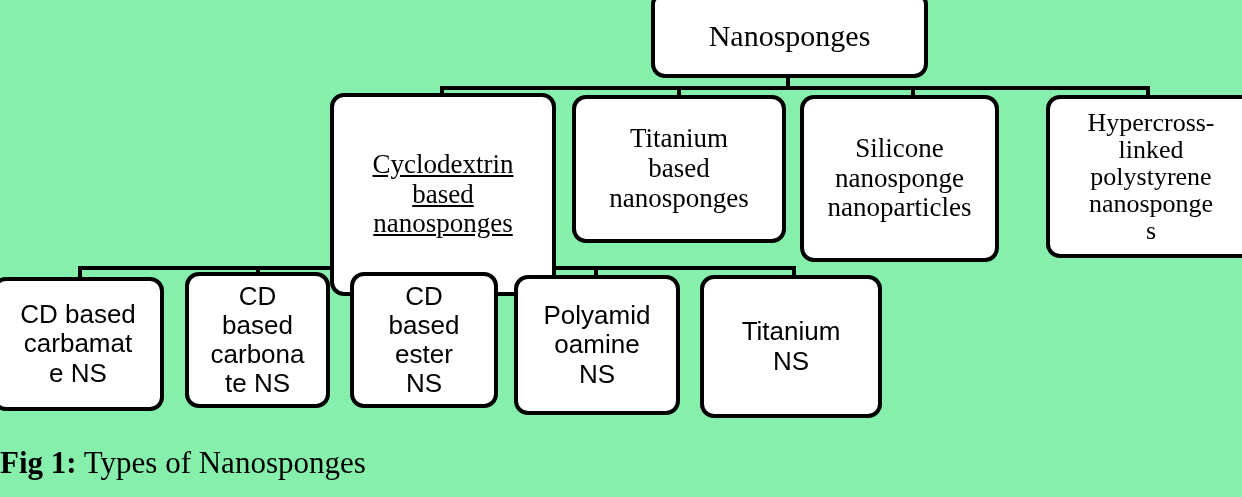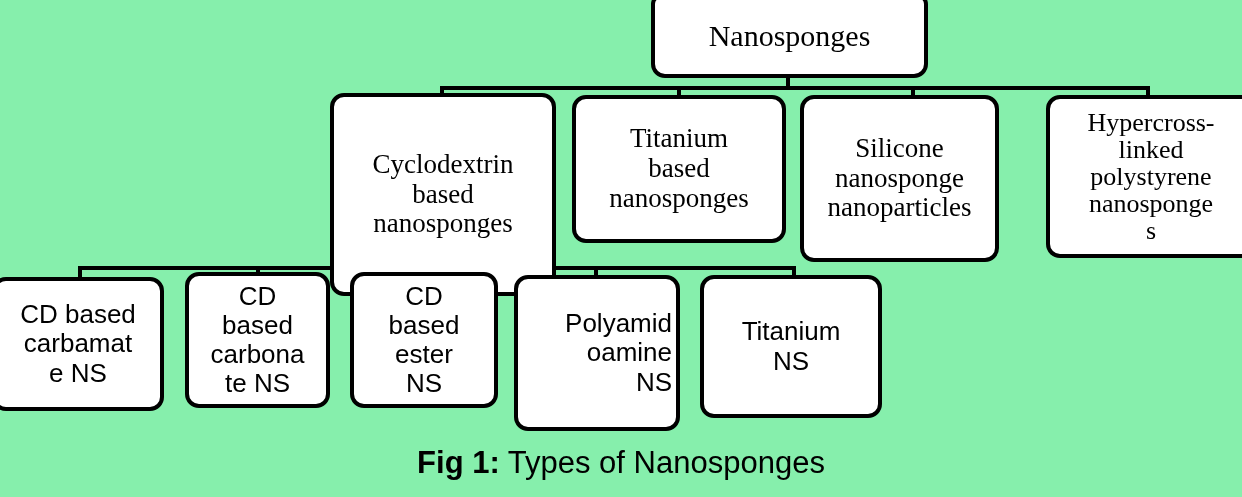--- a/index.html
+++ b/index.html
@@ -77,22 +77,21 @@
   }
   .hline { height: 4px; }
   .vline { width: 4px; }
 
   
   #caption {
     position: absolute;
     left: 0;
     top: 445px;
     width: 1242px;
-    text-align: center;
-    font-family: Liberation Sans, sans-serif;
+    font-family: Liberation Serif, serif;
     font-size: 31px;
     color: #000000;
     z-index: 4;
   }
   #caption .cap-strong { font-weight: bold; }
   #caption .cap-rest { font-weight: normal; }
 </style>
 </head>
 <body>
 
@@ -110,21 +109,21 @@
   <div class="conn vline" style="left:78px; top:266px; height:13px;"></div>
   <div class="conn vline" style="left:256px; top:266px; height:13px;"></div>
   <div class="conn vline" style="left:420px; top:266px; height:13px;"></div>
   <div class="conn vline" style="left:594px; top:266px; height:13px;"></div>
   <div class="conn vline" style="left:792px; top:266px; height:13px;"></div>
 
   <div class="node root" style="left:651px; top:-6px; width:277px; height:84px;">
     <span class="label">Nanosponges</span>
   </div>
 
-  <div class="node lvl2" style="left:330px; top:93px; width:226px; height:203px;">
+  <div class="node lvl2" style="left:330px; top:93px; width:226px; height:203px;text-decoration:underline;">
     <span class="label">Cyclodextrin
 based
 nanosponges</span>
   </div>
 
   <div class="node lvl2" style="left:572px; top:95px; width:214px; height:148px;">
     <span class="label">Titanium
 based
 nanosponges</span>
   </div>
@@ -156,21 +155,21 @@
 te NS</span>
   </div>
 
   <div class="node lvl3" style="left:350px; top:272px; width:148px; height:136px;">
     <span class="label">CD
 based
 ester
 NS</span>
   </div>
 
-  <div class="node lvl3" style="left:514px; top:275px; width:166px; height:156px;text-align:right;">
+  <div class="node lvl3" style="left:514px; top:275px; width:166px; height:140px;">
     <span class="label">Polyamid
 oamine
 NS</span>
   </div>
 
   <div class="node lvl3" style="left:700px; top:275px; width:182px; height:143px;">
     <span class="label">Titanium
 NS</span>
   </div>
 

